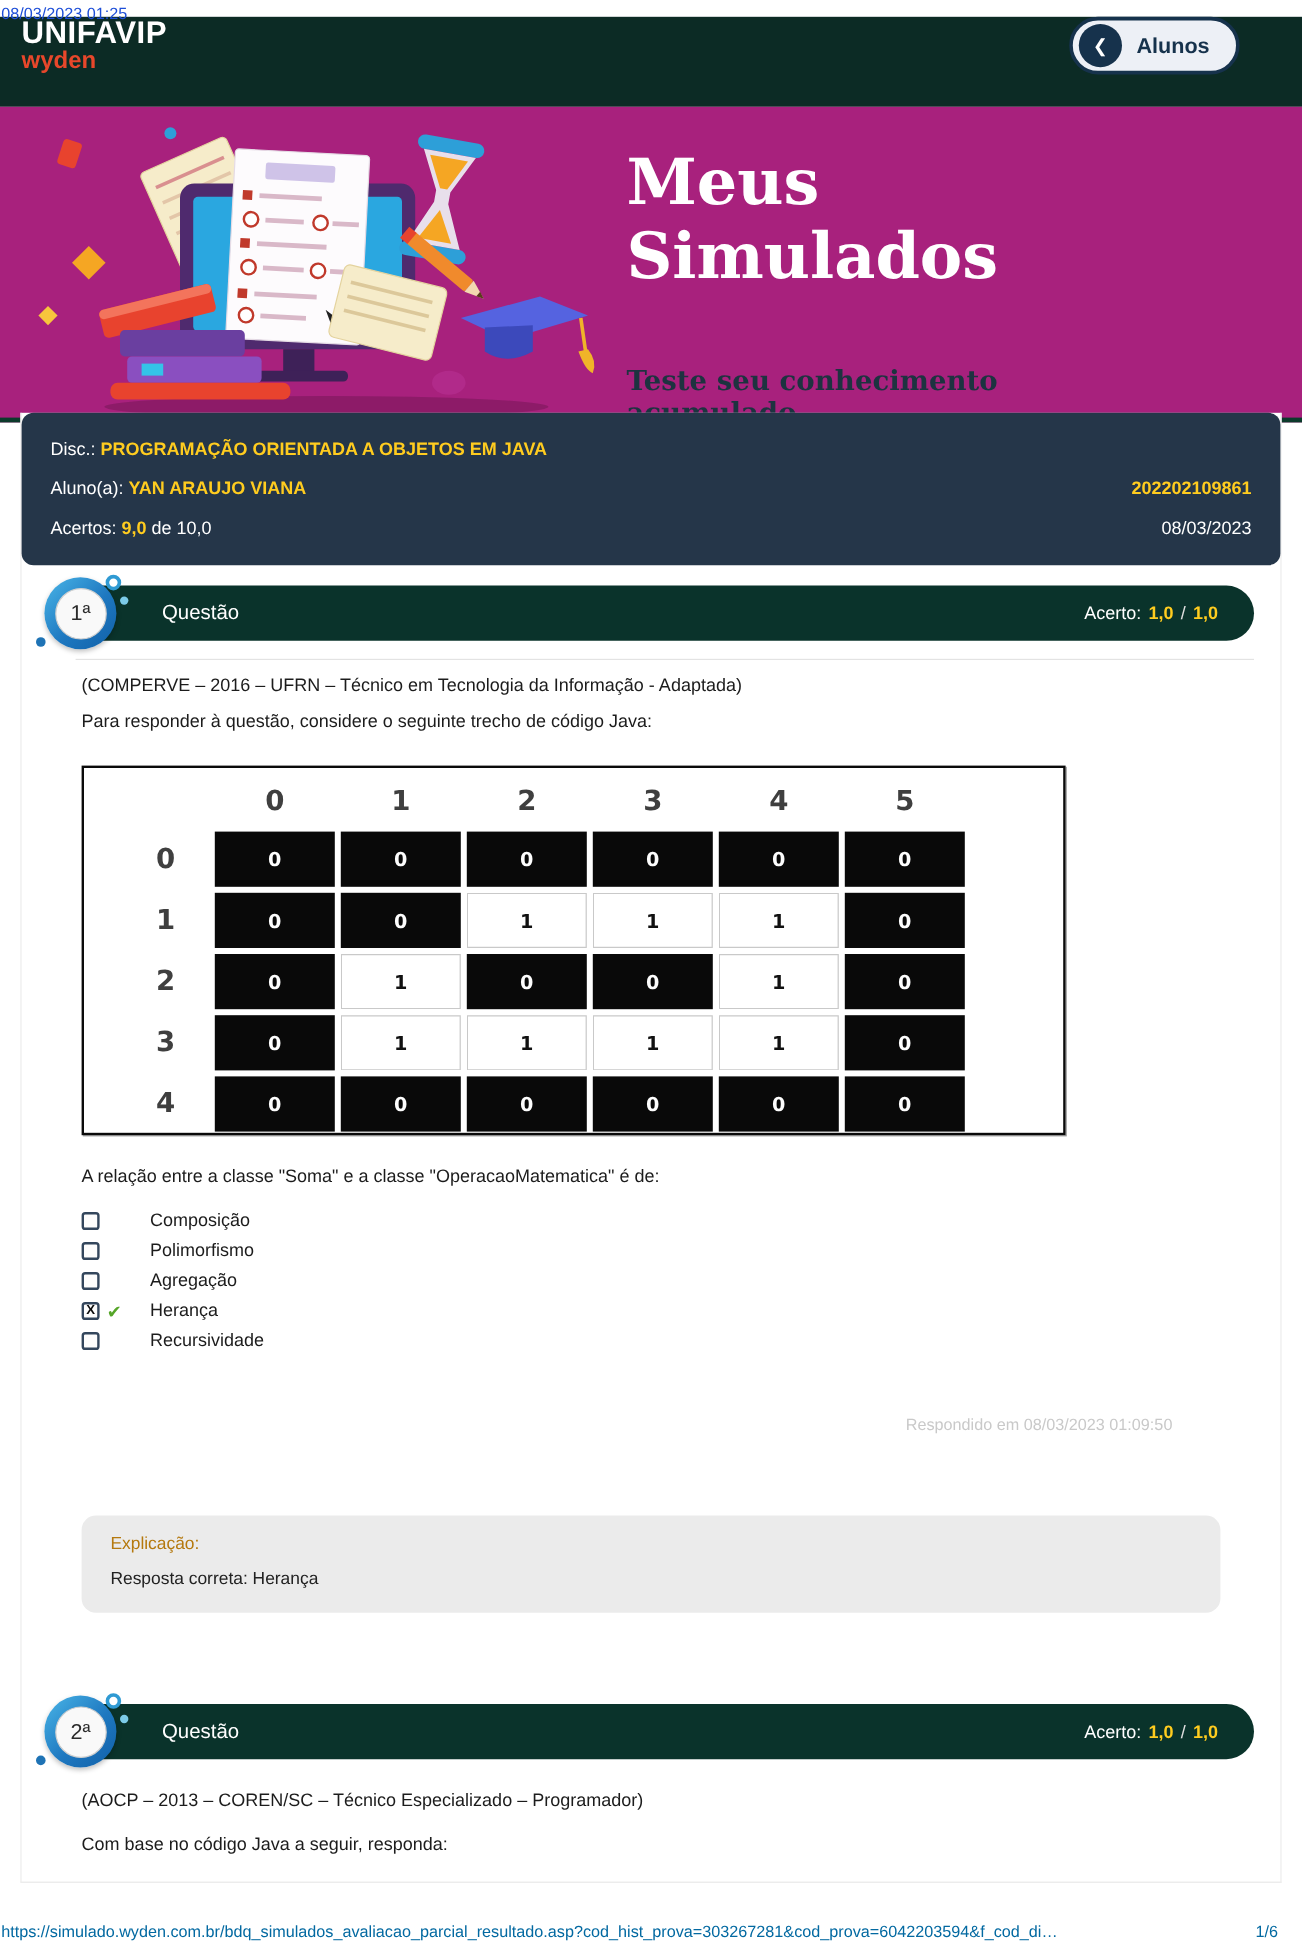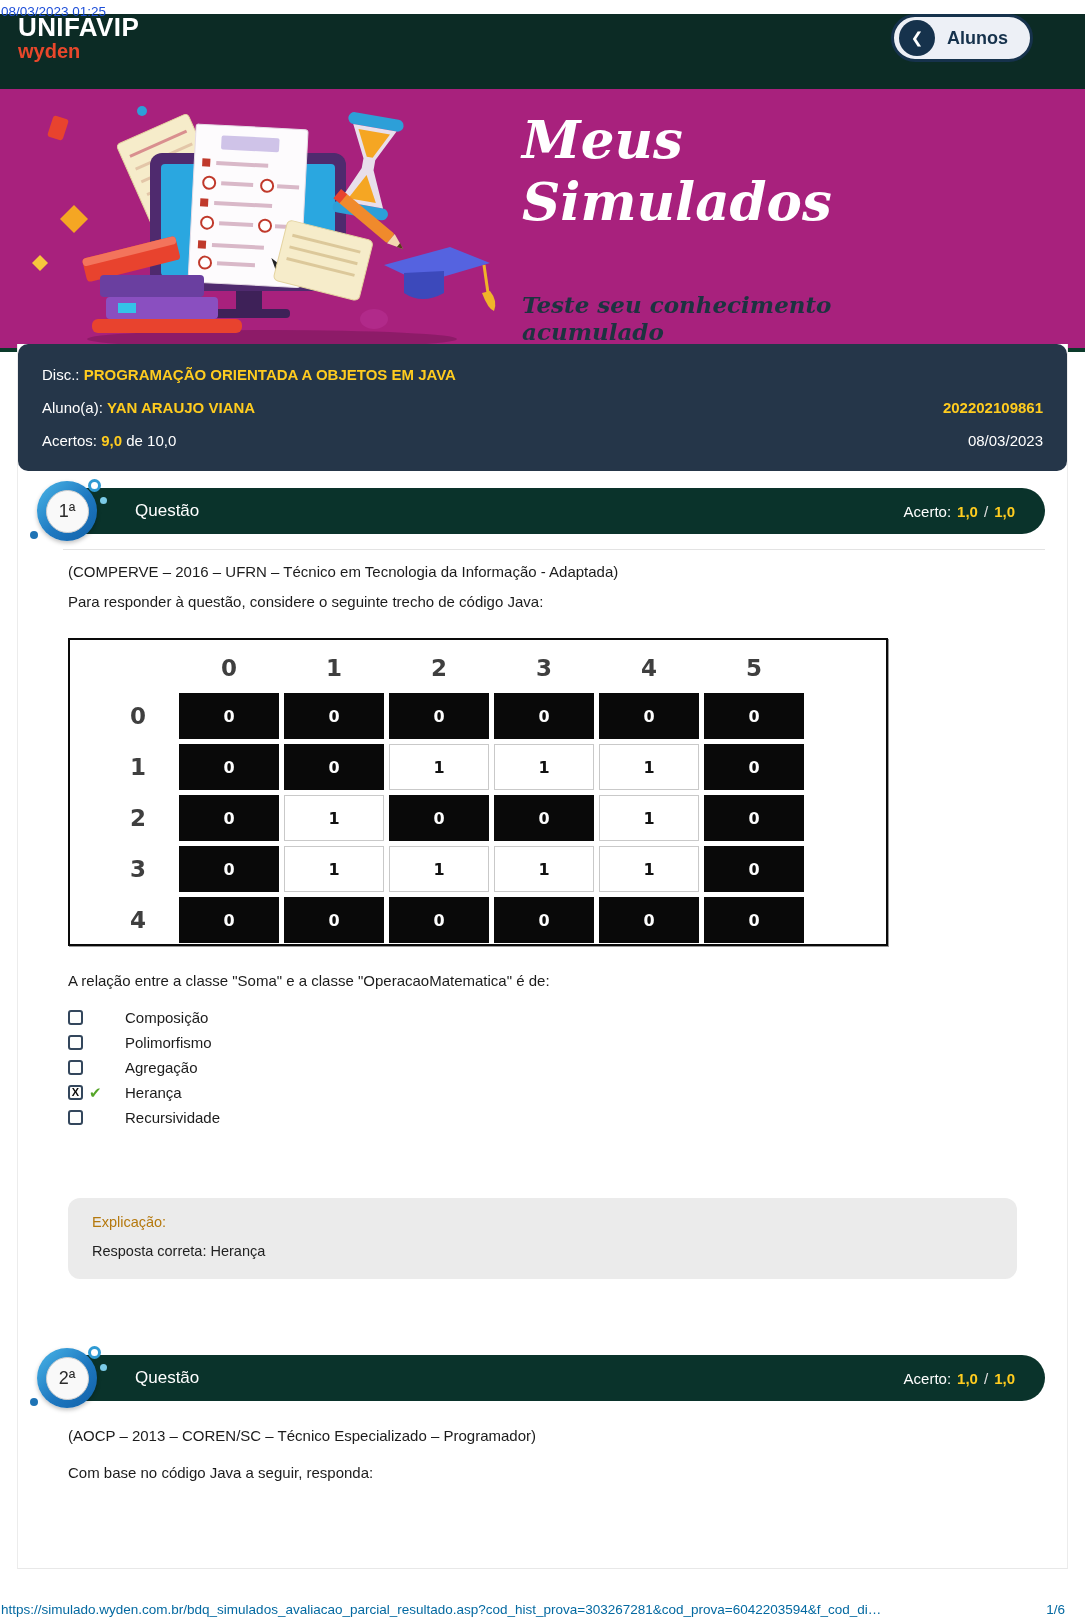--- a/index.html
+++ b/index.html
@@ -17,21 +17,21 @@
   .logo-primary { color:#fff; font-weight:bold; font-size:26px; letter-spacing:.4px; line-height:1.05; }
   .logo-secondary { color:#e8472b; font-weight:bold; font-size:20px; line-height:1.05; }
   .voltar-btn { display:flex; align-items:center; gap:12px; background:#edf0f6; border:3px solid #16324c; border-radius:26px;
                 height:48px; padding:0 22px 0 5px; cursor:pointer; }
   .voltar-circle { width:36px; height:36px; border-radius:50%; background:#16324c; color:#fff; display:flex; align-items:center; justify-content:center; font-size:15px; }
   .voltar-label { color:#16324c; font-weight:bold; font-size:18px; }
 
   
   .banner { height:263px; background:#a8217d; border-bottom:4px solid #0c3a2b; position:relative; overflow:hidden; }
   .banner-illus { position:absolute; left:22px; top:8px; }
-  .banner-text { position:absolute; left:522px; top:19px; width:400px;font-style:italic; }
+  .banner-text { position:absolute; left:522px; top:32px; width:400px; }
   .banner-title { font-family:"DejaVu Serif",serif; font-weight:bold; color:#fff; font-size:53px; line-height:1.17; width:360px; }
   .banner-subtitle { position:absolute; top:183px; font-family:"DejaVu Serif",serif; font-weight:bold; color:#1d3340; font-size:23px; }
 
   
   .content-card { margin:0 17px; height:1225px; background:#fff; border-left:1px solid #ececec; border-right:1px solid #ececec;
                   border-bottom:1px solid #e8e8e8; position:relative; }
 
   .info-card { position:relative; z-index:2; margin-top:-8px; background:#253649; border-radius:10px; padding:14px 24px; color:#fff; font-size:15px; }
   .info-row { display:flex; justify-content:space-between; align-items:center; line-height:33px; }
   .yellow { color:#ffcc1f; font-weight:bold; }
@@ -314,20 +314,21 @@
           <span class="tick">✔</span>
           <span class="opt-label">Herança</span>
         </div>
         <div class="opt">
           <span class="cb"></span>
           <span class="tick"></span>
           <span class="opt-label">Recursividade</span>
         </div>
       </div>
 
+    <div class="answered">Respondido em 08/03/2023 01:09:50</div>
 
     <div class="explain-box">
       <div class="explain-label">Explicação:</div>
       <div class="explain-text">Resposta correta: Herança</div>
     </div>
   </div>
 
   <div class="q-head q2-gap">
     <div class="q-badge">
       <div class="q-badge-inner">2ª</div>

